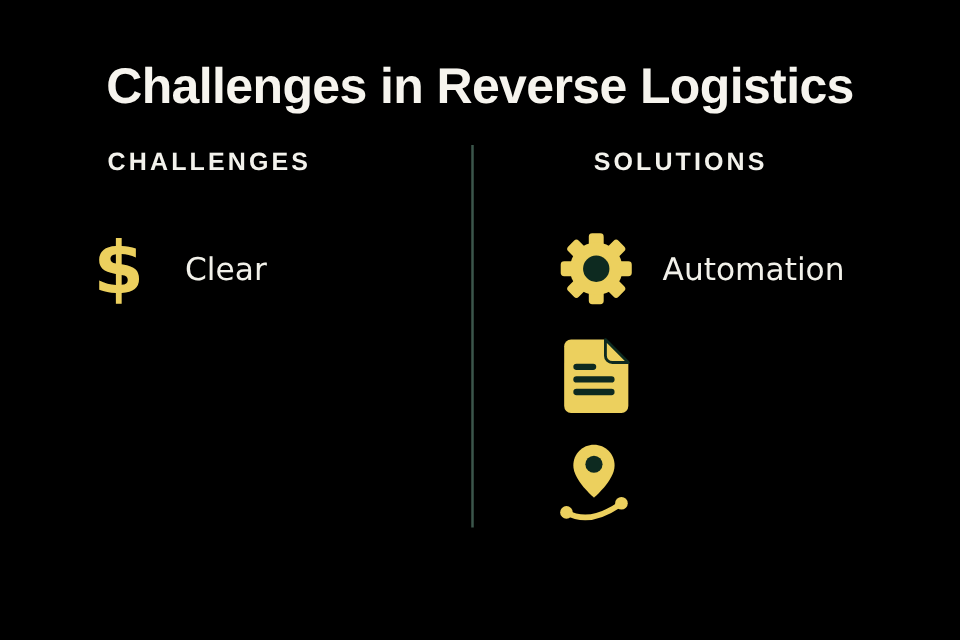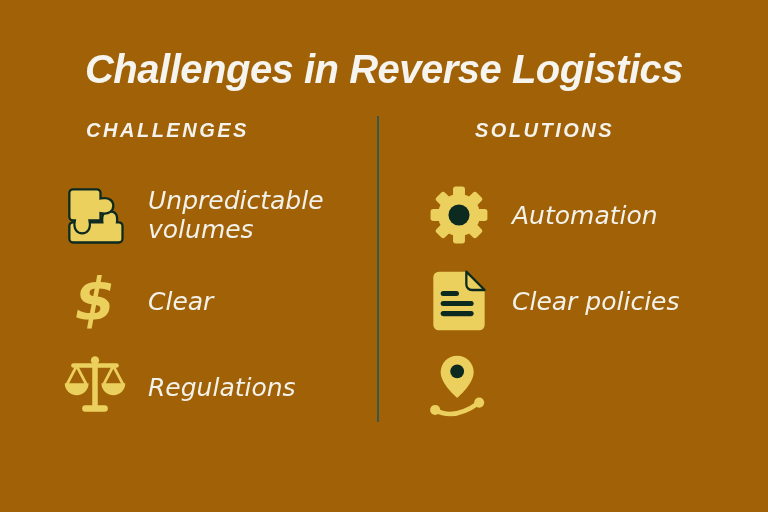--- a/index.html
+++ b/index.html
@@ -1,40 +1,39 @@
 <!DOCTYPE html>
 <html><head>
 <meta charset="utf-8">
 <style>
   html,body { margin:0; padding:0; background:#0d2a20; }
   .canvas {
     position:relative; width:768px; height:512px; overflow:hidden;
-    background:#a16207;
+    background:#000000;
     font-family:"Liberation Sans", sans-serif;
-    font-style:italic;
   }
   .title {
     position:absolute; top:46px; left:0; width:768px;
     text-align:center; font-size:40px; line-height:46px; font-weight:700;
     letter-spacing:-0.5px; color:#f6f4ee; margin:0;
   }
   .col-header {
     position:absolute; top:119px; box-sizing:border-box;
     font-size:20px; line-height:22px; font-weight:700;
     letter-spacing:2.5px; color:#f3f2ec; text-align:center;
   }
   .col-header.left  { left:0;     width:335px; }
   .col-header.right { left:377px; width:391px; padding-right:56px; }
   .divider {
     position:absolute; left:377px; top:116px; width:2px; height:306px;
     background:#3b564b;
   }
   .rows { position:absolute; top:172px; }
   .rows.left  { left:62px; }
-  .rows.right { left:426px; }
+  .rows.right { left:444px; }
   .row { height:86px; display:flex; align-items:center; gap:20px; }
   .icon-box {
     width:66px; height:66px; flex:0 0 66px;
     display:flex; align-items:center; justify-content:center;
   }
   .icon-box svg { display:block; }
   .label {
     font-family:"DejaVu Sans", sans-serif;
     font-size:25px; line-height:1.16; color:#f2f1ea; max-width:205px;
   }
@@ -51,52 +50,28 @@
 
   <h1 class="title">Challenges in Reverse Logistics</h1>
 
   <div class="col-header left">CHALLENGES</div>
   <div class="col-header right">SOLUTIONS</div>
 
   <div class="divider"></div>
 
   <div class="rows left">
 
-    <div class="row">
-      <span class="icon-box">
-        <svg width="66" height="66" viewBox="0 0 72 72">
-          <path d="M12,44 H44 C43,35 46,32 52,32 C58,32 61,35 60,44 H62 A4,4 0 0 1 66,48 V62 A4,4 0 0 1 62,66 H12 A4,4 0 0 1 8,62 V48 A4,4 0 0 1 12,44 Z" fill="#ecd05e" stroke="#0d2a20" stroke-width="2.5"></path>
-          <path d="M12,8 H38 A4,4 0 0 1 42,12 V18 C52,16 56,21 56,26 C56,31 52,36 42,34 V42 H30 C32,52 27,56 22,56 C17,56 12,52 14,42 H12 A4,4 0 0 1 8,38 V12 A4,4 0 0 1 12,8 Z" fill="#ecd05e" stroke="#0d2a20" stroke-width="2.5"></path>
-        </svg>
-      </span>
-      <span class="label">Unpredictable volumes</span>
-    </div>
 
     <div class="row">
       <span class="icon-box">
         <span class="dollar-glyph">$</span>
       </span>
       <span class="label">Clear</span>
     </div>
 
-    <div class="row">
-      <span class="icon-box">
-        <svg width="66" height="66" viewBox="0 0 72 72">
-          <circle cx="36" cy="7" r="4.5" fill="#ecd05e"></circle>
-          <rect x="10" y="10" width="52" height="5" rx="2.5" fill="#ecd05e"></rect>
-          <rect x="33" y="12" width="6" height="46" rx="2" fill="#ecd05e"></rect>
-          <rect x="22" y="56" width="28" height="7" rx="3.5" fill="#ecd05e"></rect>
-          <path d="M16,13 L6,32 M16,13 L26,32" stroke="#ecd05e" stroke-width="3" stroke-linecap="round" fill="none"></path>
-          <path d="M3,32 a13,13 0 0 1 26,0 z" transform="rotate(180 16 32)" fill="#ecd05e"></path>
-          <path d="M56,13 L46,32 M56,13 L66,32" stroke="#ecd05e" stroke-width="3" stroke-linecap="round" fill="none"></path>
-          <path d="M43,32 a13,13 0 0 1 26,0 z" transform="rotate(180 56 32)" fill="#ecd05e"></path>
-        </svg>
-      </span>
-      <span class="label">Regulations</span>
-    </div>
 
   </div>
 
   <div class="rows right">
 
     <div class="row">
       <span class="icon-box">
         <svg width="66" height="66" viewBox="0 0 72 72">
           <g fill="#ecd05e">
             <rect x="29.5" y="5" width="13" height="14" rx="3"></rect>
@@ -118,21 +93,20 @@
     <div class="row">
       <span class="icon-box">
         <svg width="66" height="66" viewBox="0 0 72 72">
           <path d="M14,4 H44 L64,24 V62 A6,6 0 0 1 58,68 H14 A6,6 0 0 1 8,62 V10 A6,6 0 0 1 14,4 Z" fill="#ecd05e"></path>
           <path d="M44,4 L64,24 H50 A6,6 0 0 1 44,18 Z" fill="#ecd05e" stroke="#0d2a20" stroke-width="2.5" stroke-linejoin="round"></path>
           <rect x="16" y="25" width="20" height="5.5" rx="2.75" fill="#0d2a20"></rect>
           <rect x="16" y="36" width="36" height="5.5" rx="2.75" fill="#0d2a20"></rect>
           <rect x="16" y="47" width="36" height="5.5" rx="2.75" fill="#0d2a20"></rect>
         </svg>
       </span>
-      <span class="label">Clear policies</span>
     </div>
 
     <div class="row">
       <span class="icon-box">
         <svg width="66" height="66" viewBox="0 0 72 72">
           <path d="M10,61 C24,69 40,66 58,53" stroke="#ecd05e" stroke-width="5" stroke-linecap="round" fill="none"></path>
           <circle cx="10" cy="61" r="5.5" fill="#ecd05e"></circle>
           <circle cx="58" cy="53" r="5.5" fill="#ecd05e"></circle>
           <path d="M34,2 C24,2 16,10 16,20 C16,33 34,48 34,48 C34,48 52,33 52,20 C52,10 44,2 34,2 Z" fill="#ecd05e"></path>
           <circle cx="34" cy="19" r="7.5" fill="#0d2a20"></circle>

